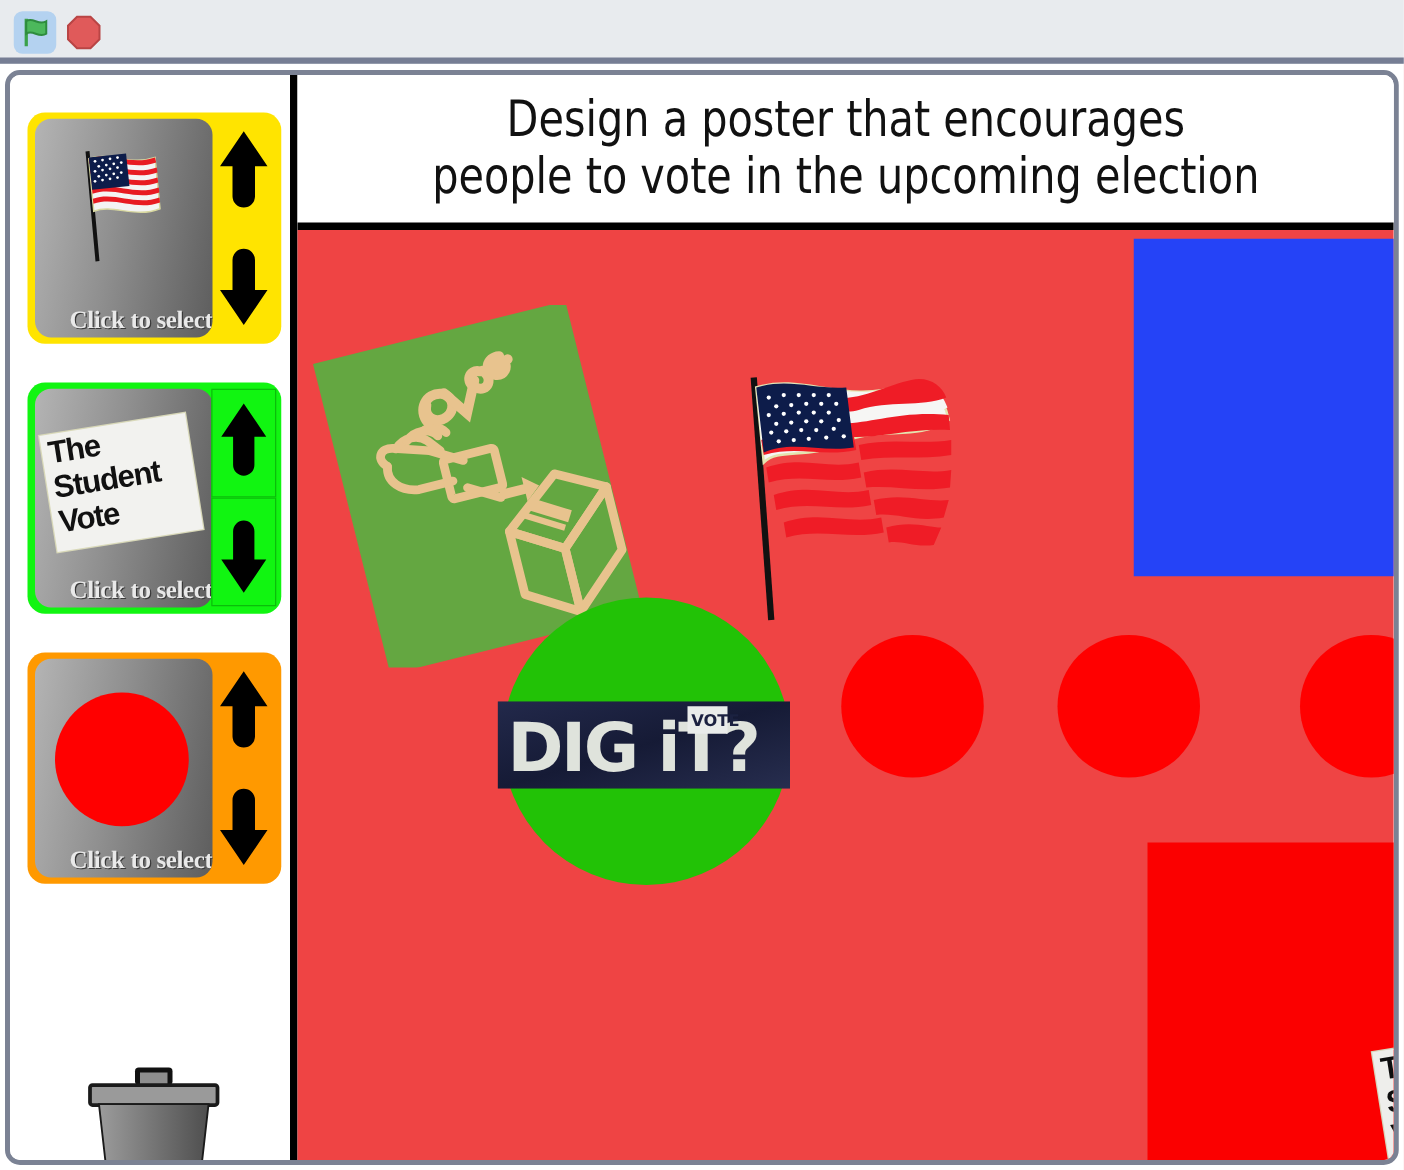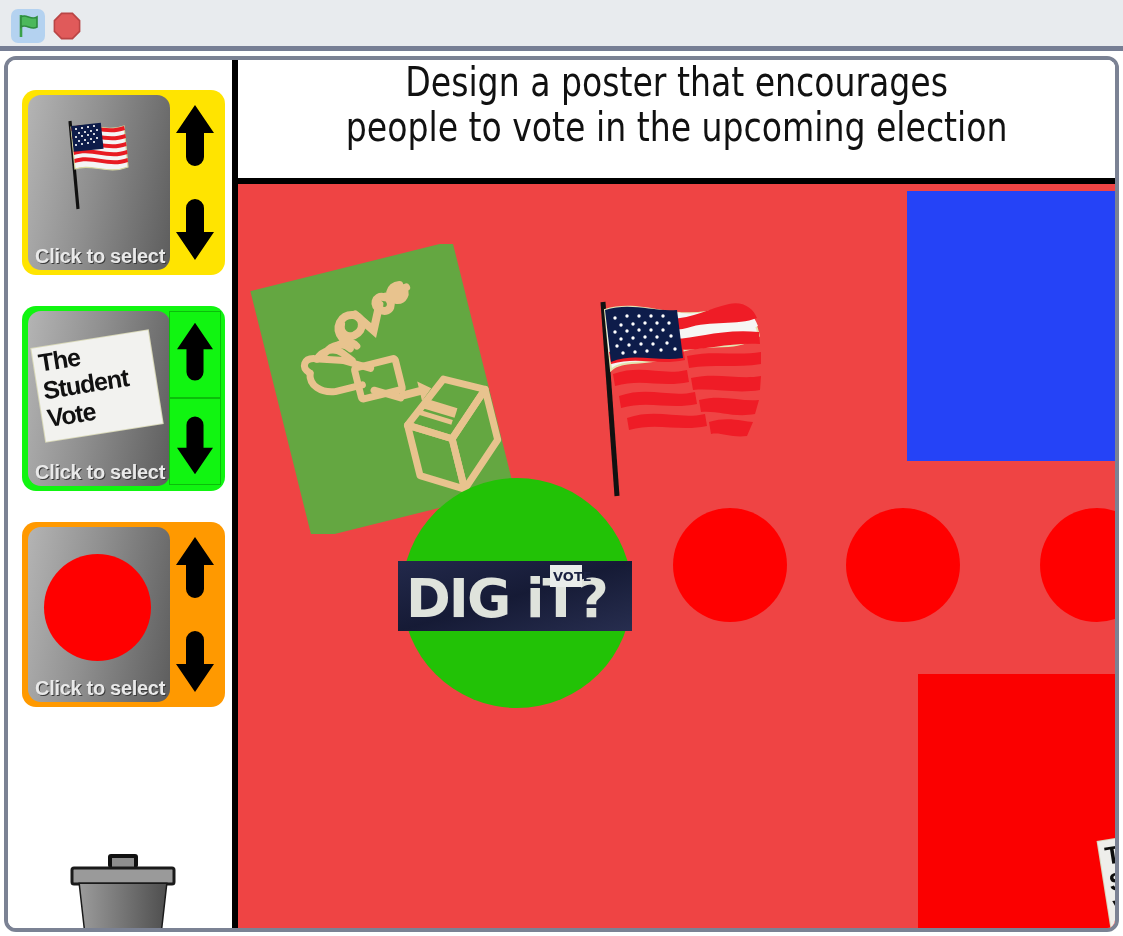--- a/index.html
+++ b/index.html
@@ -21,24 +21,24 @@
   
   #palette{position:absolute;left:0;top:0;width:224px;height:100%;background:#fff;}
   .card{position:absolute;left:14px;width:203px;height:185px;border-radius:14px;}
   .card.c0{top:30px;background:#ffe400;}
   .card.c1{top:246px;background:#11f511;}
   .card.c2{top:462px;background:#ff9900;}
 
   .thumb{position:absolute;left:6px;top:5px;width:142px;height:175px;border-radius:13px;
          background:linear-gradient(100deg,#b4b4b4 0%,#8f8f8f 45%,#5d5d5d 100%);
          overflow:hidden;}
-  .thumb-label{position:absolute;left:0;bottom:2px;width:100%;text-align:center;
+  .thumb-label{position:absolute;left:0;bottom:2px;width:100%;text-align:right;
                padding-left:2px;box-sizing:border-box;color:#e9e9e9;
                font-size:20px;font-weight:bold;letter-spacing:-.3px;
-               text-shadow:1px 1px 0 #3a3a3a;}
+               text-shadow:1px 1px 0 #3a3a3a;font-family:Liberation Serif, serif;}
   .arrows{position:absolute;right:4px;top:5px;width:52px;height:175px;}
   .arrowbox{position:relative;width:52px;height:87px;}
   .arrowbox svg{position:absolute;left:50%;top:50%;transform:translate(-50%,-50%);}
   .card.c1 .arrowbox{border:1px solid #0bbd0b;box-sizing:border-box;background:#11f511;}
 
   
   .mini-flag{position:absolute;left:30px;top:22px;width:84px;height:96px;}
   .mini-card{position:absolute;left:10px;top:28px;width:118px;height:94px;
              background:#f2f2ef;transform:rotate(-9deg);
              box-shadow:0 0 0 1px #d8d8b8;}
@@ -52,21 +52,21 @@
   #trash{position:absolute;left:56px;top:792px;width:118px;height:140px;}
   #trash-label{position:absolute;left:0;top:34px;width:118px;text-align:center;
                color:#e8e8e8;font-size:23px;font-weight:bold;line-height:1.04;
                text-shadow:1px 1px 0 #3c3c3c;}
 
   
   #stage-col{position:absolute;left:224px;top:0;right:0;bottom:0;
              border-left:6px solid #000;box-sizing:border-box;background:#fff;}
   #title-bar{position:absolute;left:0;top:0;right:0;height:124px;
              border-bottom:6px solid #000;box-sizing:border-box;
-             display:flex;align-items:flex-start;justify-content:center;background:#fff;}
+             display:flex;align-items:center;justify-content:center;background:#fff;}
   #title-text{font-family:"DejaVu Sans Condensed","Liberation Sans Narrow","Liberation Sans",sans-serif;
               font-size:40px;line-height:1.12;text-align:center;color:#111;
               transform:scaleX(.92);transform-origin:center;white-space:pre-line;}
   #stage{position:absolute;left:0;top:124px;right:0;bottom:0;background:#ef4444;overflow:hidden;text-decoration:underline;}
 
   .sprite{position:absolute;}
   #blue-rect{left:669px;top:7px;width:300px;height:270px;background:#2543f7;}
   #red-rect{left:680px;top:490px;width:300px;height:300px;background:#fb0000;}
   #circle-1{left:435px;top:324px;width:114px;height:114px;border-radius:50%;background:#ff0000;}
   #circle-2{left:608px;top:324px;width:114px;height:114px;border-radius:50%;background:#ff0000;}

